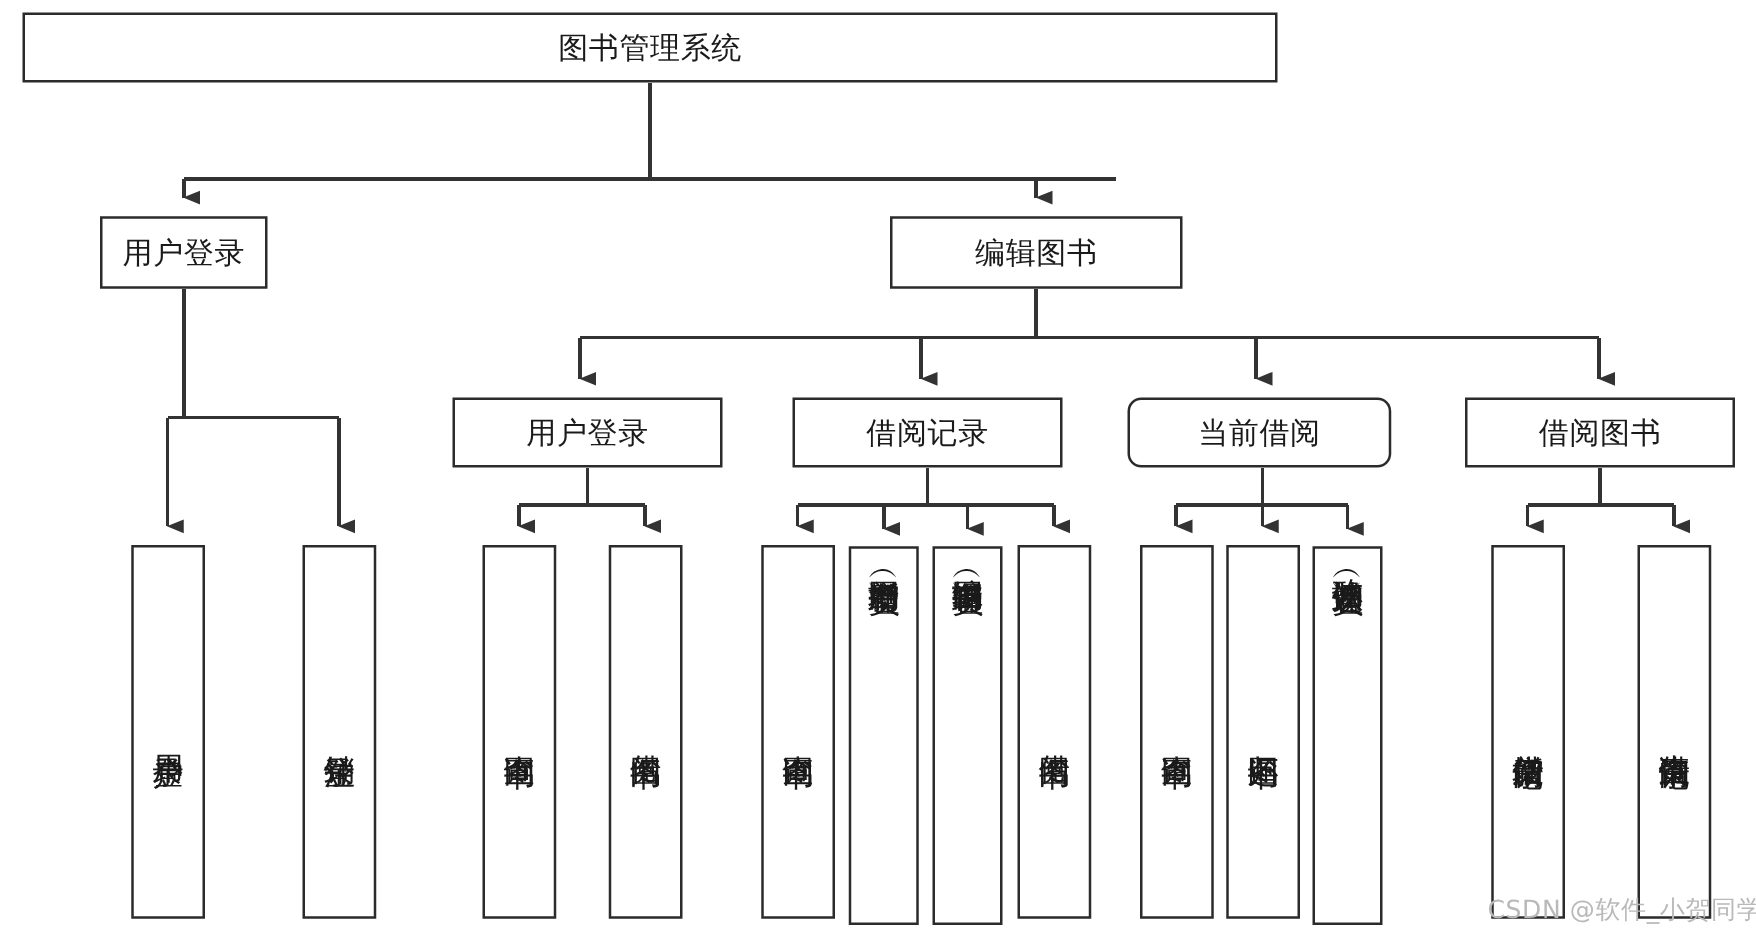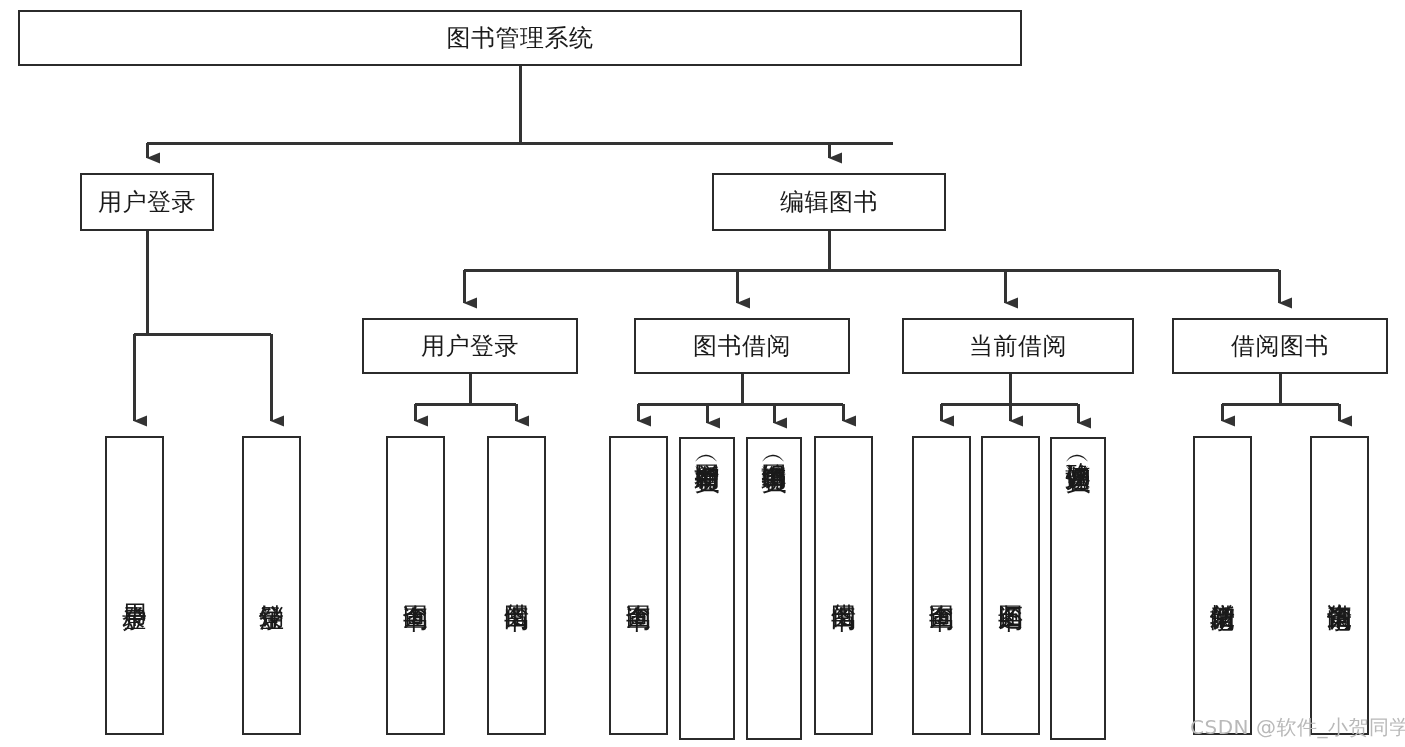--- a/index.html
+++ b/index.html
@@ -136,24 +136,24 @@
 
   <div class="node node-h" style="left:712px; top:173px; width:234px; height:58px;">
     <span class="node-label">编辑图书</span>
   </div>
 
   <div class="node node-h" style="left:362px; top:318px; width:216px; height:56px;">
     <span class="node-label">用户登录</span>
   </div>
 
   <div class="node node-h" style="left:634px; top:318px; width:216px; height:56px;">
-    <span class="node-label">图书借阅</span>
-  </div>
-
-  <div class="node node-h" style="left:902px; top:318px; width:232px; height:56px;">
+    <span class="node-label">借阅记录</span>
+  </div>
+
+  <div class="node node-h" style="left:902px; top:318px; width:211px; height:56px;border-radius:11px;">
     <span class="node-label">当前借阅</span>
   </div>
 
   <div class="node node-h" style="left:1172px; top:318px; width:216px; height:56px;">
     <span class="node-label">借阅图书</span>
   </div>
 
   <div class="node node-v center-text" style="left:105px; top:436px; width:59px; height:299px;">
     <span class="node-label">用户登录</span>
   </div>

